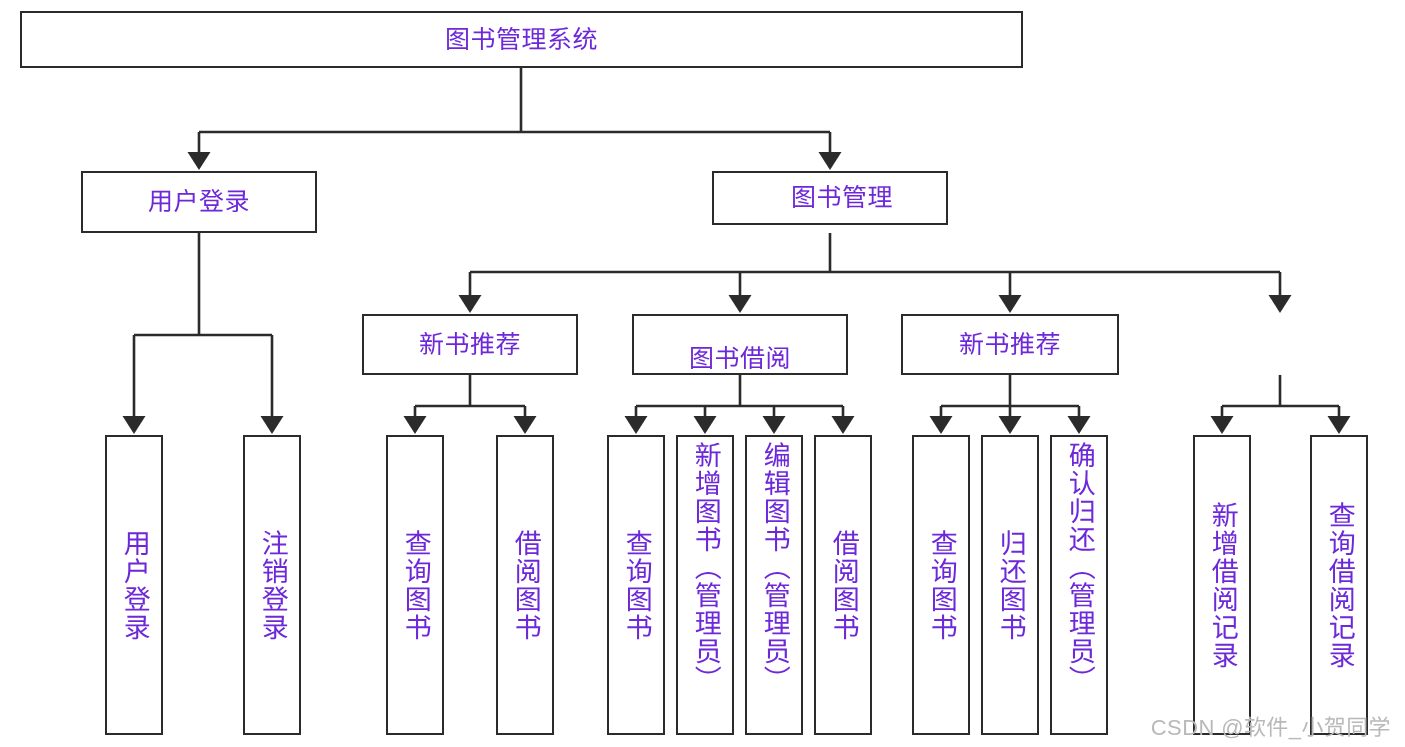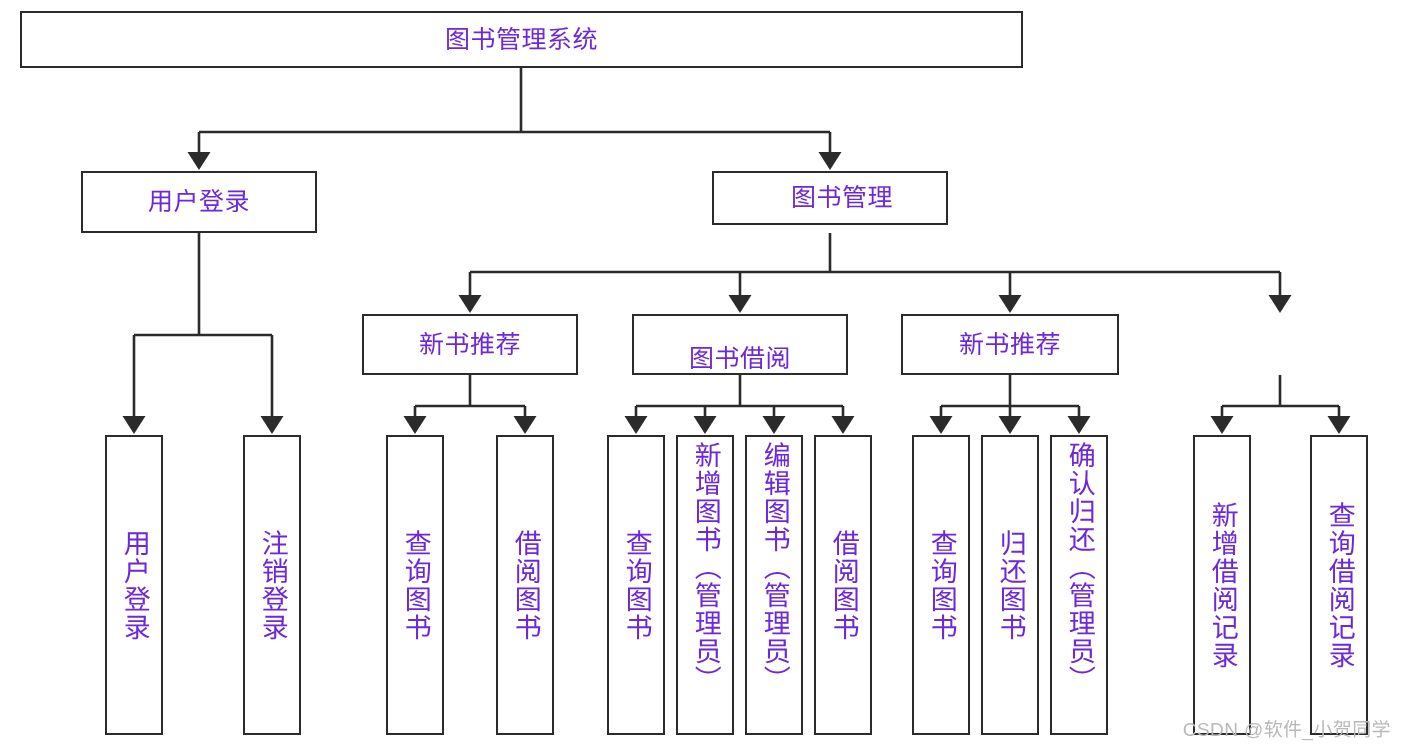--- a/index.html
+++ b/index.html
@@ -66,21 +66,21 @@
     white-space: nowrap;
   }
   .node.vert.centered {
     align-items: center;
     padding-top: 0;
   }
   .watermark {
     position: absolute;
     right: 14px;
     bottom: 6px;
-    font-size: 19px;
+    font-size: 22px;
     color: #b9b9b9;
     letter-spacing: 0.4px;
     z-index: 8;
     white-space: nowrap;
     font-family: "Liberation Sans", "DejaVu Sans", sans-serif;
   }
 </style>
 </head>
 <body>
 

